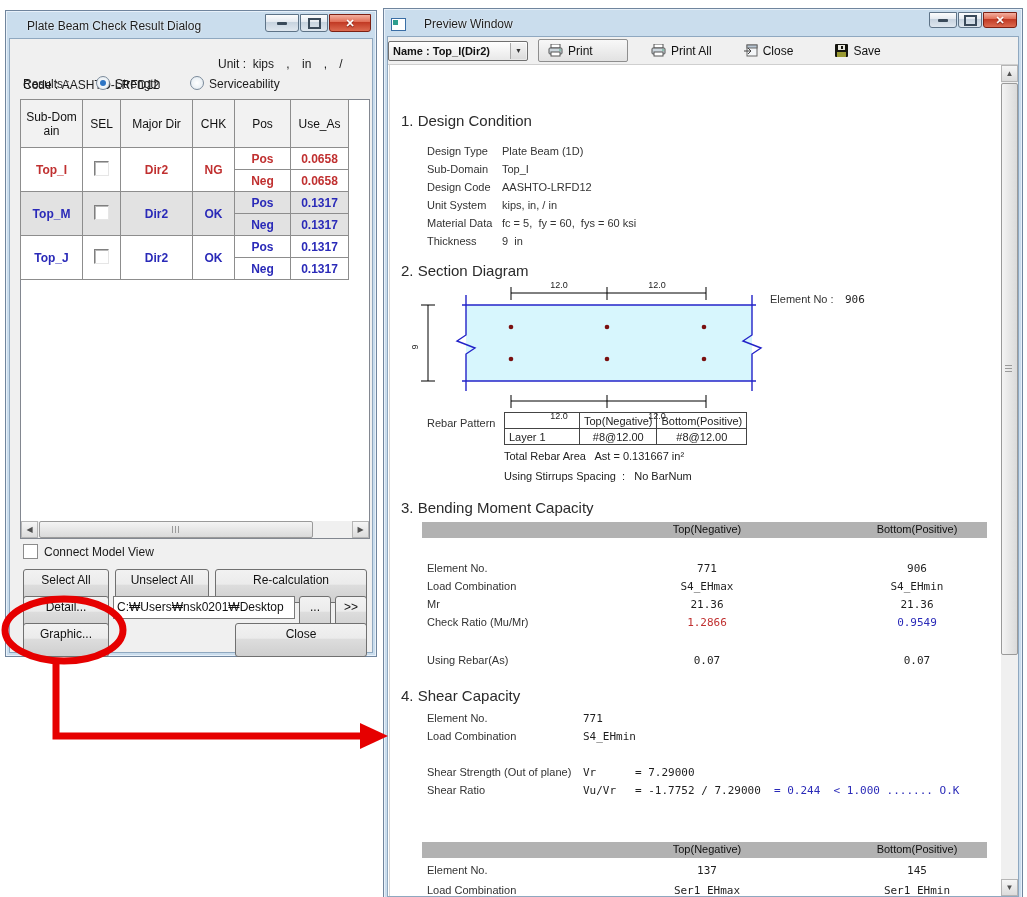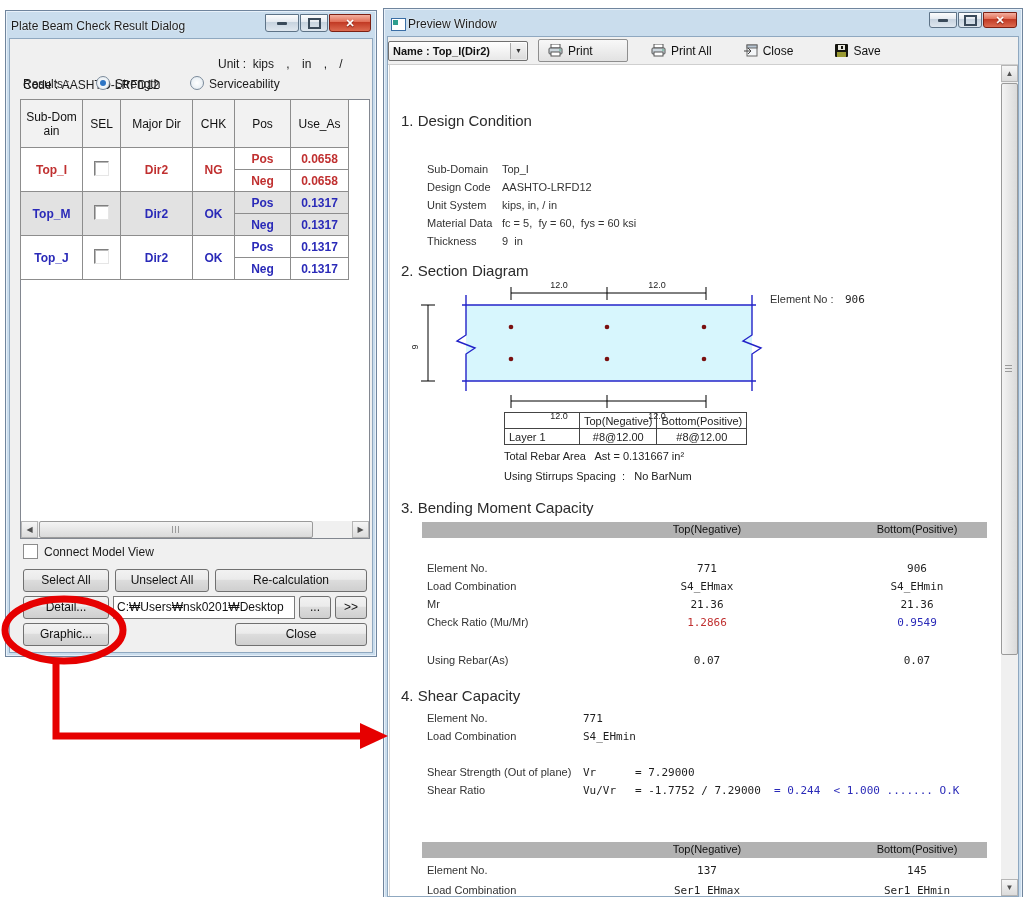--- a/index.html
+++ b/index.html
@@ -4,21 +4,21 @@
 <style>
   html,body{margin:0;padding:0;}
   body{width:1027px;height:897px;position:relative;background:#ffffff;
        font-family:"Liberation Sans",sans-serif;overflow:hidden;}
   .pre{white-space:pre;}
   
   .win{position:absolute;border:1px solid #70859d;background:#cadded;padding:3px;
        box-shadow:0 0 0 1px #e8f1fa inset;box-sizing:border-box;}
   .titlebar{height:24px;position:relative;display:flex;align-items:center;
             font-size:12px;color:#1c1c1c;}
-  .titlebar .ttl{margin-left:2px;text-shadow:0 0 2px #fff;}
+  .titlebar .ttl{margin-left:18px;text-shadow:0 0 2px #fff;}
   .capbtns{position:absolute;right:2px;top:0;display:flex;}
   .capbtn{height:18px;border:1px solid #5e7387;border-radius:0 0 3px 3px;margin-left:1px;
           background:linear-gradient(#fdfdfd,#e3e9f0 45%,#c7d3df 46%,#dfe7ef);
           display:flex;align-items:center;justify-content:center;color:#333;box-sizing:border-box;}
   .capbtn.min{width:34px;} .capbtn.max{width:28px;} 
   .capbtn.cls{width:42px;background:linear-gradient(#f3b0a0,#e06a52 45%,#c13a24 46%,#dd6a50);
               color:#fff;border-color:#7c2013;font-weight:bold;}
   .capbtn .dash{width:10px;height:3px;background:#3a4a5a;border-radius:1px;}
   .capbtn .box{width:9px;height:7px;border:2px solid #3a4a5a;}
   .capbtn .x{font-size:11px;line-height:1;text-shadow:0 1px 1px #7a1c10;}
@@ -52,21 +52,21 @@
   .hthumb{height:15px;margin:0 1px;flex:0 0 272px;border:1px solid #9a9a9a;border-radius:2px;
           background:linear-gradient(#f4f4f4,#dadada);position:relative;}
   .hthumb::after{content:"";position:absolute;left:50%;top:4px;width:8px;height:7px;margin-left:-4px;
           background:repeating-linear-gradient(90deg,#9a9a9a 0 1px,transparent 1px 3px);}
   .vthumb{width:15px;border:1px solid #9a9a9a;border-radius:2px;
           background:linear-gradient(90deg,#f4f4f4,#dadada);position:relative;}
   .vthumb::after{content:"";position:absolute;top:50%;left:3px;height:8px;width:7px;margin-top:-4px;
           background:repeating-linear-gradient(#9a9a9a 0 1px,transparent 1px 3px);}
   .cb-flat{display:inline-block;width:13px;height:13px;background:#fff;border:1px solid #8b8b8b;
            vertical-align:-3px;margin-right:6px;}
-  .btn{position:absolute;height:23px;border:1px solid #707070;border-radius:3px;
+  .btn{position:absolute;height:34px;border:1px solid #707070;border-radius:3px;
        background:linear-gradient(#f2f2f2,#ebebeb 45%,#dddddd 46%,#cfcfcf);
        font-size:12px;color:#111;text-align:center;line-height:21px;box-sizing:border-box;}
   .pathbox{position:absolute;height:23px;background:#fff;border:1px solid #7a7a7a;
        font-size:12px;line-height:21px;padding:0 3px;white-space:nowrap;overflow:hidden;
        box-sizing:border-box;color:#111;}
   
   #pvw{left:383px;top:8px;width:640px;height:893px;}
   .toolbar{position:absolute;left:0;right:0;top:0;height:27px;background:#f0f0f0;
            border-bottom:1px solid #cfcfcf;display:flex;align-items:center;font-size:11px;color:#222;}
   .dd{width:140px;height:20px;border:1px solid #707070;border-radius:2px;
@@ -272,20 +272,24 @@
             <rect x="6" y="2" width="2" height="3" fill="#15150f"></rect>
             <rect x="2" y="8" width="9" height="5" fill="#9a9a33"></rect>
           </svg>
         <span>Save</span>
       </div>
     </div>
 
     <div class="pv-content">
 
       <div class="heading" style="left:11px;top:47px;">1. Design Condition</div>
+      <div class="prow" style="top:80px;">
+          <span class="lbl">Design Type</span>
+          <span class="s1v">Plate Beam (1D)</span>
+        </div>
       <div class="prow" style="top:98px;">
           <span class="lbl">Sub-Domain</span>
           <span class="s1v">Top_I</span>
         </div>
       <div class="prow" style="top:116px;">
           <span class="lbl">Design Code</span>
           <span class="s1v">AASHTO-LRFD12</span>
         </div>
       <div class="prow" style="top:134px;">
           <span class="lbl">Unit System</span>
@@ -332,20 +336,23 @@
           <circle cx="300" cy="50" r="2.3" fill="#7a1010"></circle>
         <circle cx="107" cy="82" r="2.3" fill="#7a1010"></circle>
           <circle cx="203" cy="82" r="2.3" fill="#7a1010"></circle>
           <circle cx="300" cy="82" r="2.3" fill="#7a1010"></circle>
       </svg>
       <div class="prow" style="top:228px;">
           <span style="left:380px;">Element No :</span>
           <span class="mono" style="left:455px;">906</span>
         </div>
 
+      <div class="prow" style="top:352px;">
+          <span class="lbl">Rebar Pattern</span>
+        </div>
       <table class="rebar" style="top:347px;">
         <colgroup>
             <col style="width:75px">
             <col style="width:76px">
             <col style="width:78px">
           </colgroup>
         <tbody>
             <tr>
           <td></td>
           <td style="text-align:center;">Top(Negative)</td>

